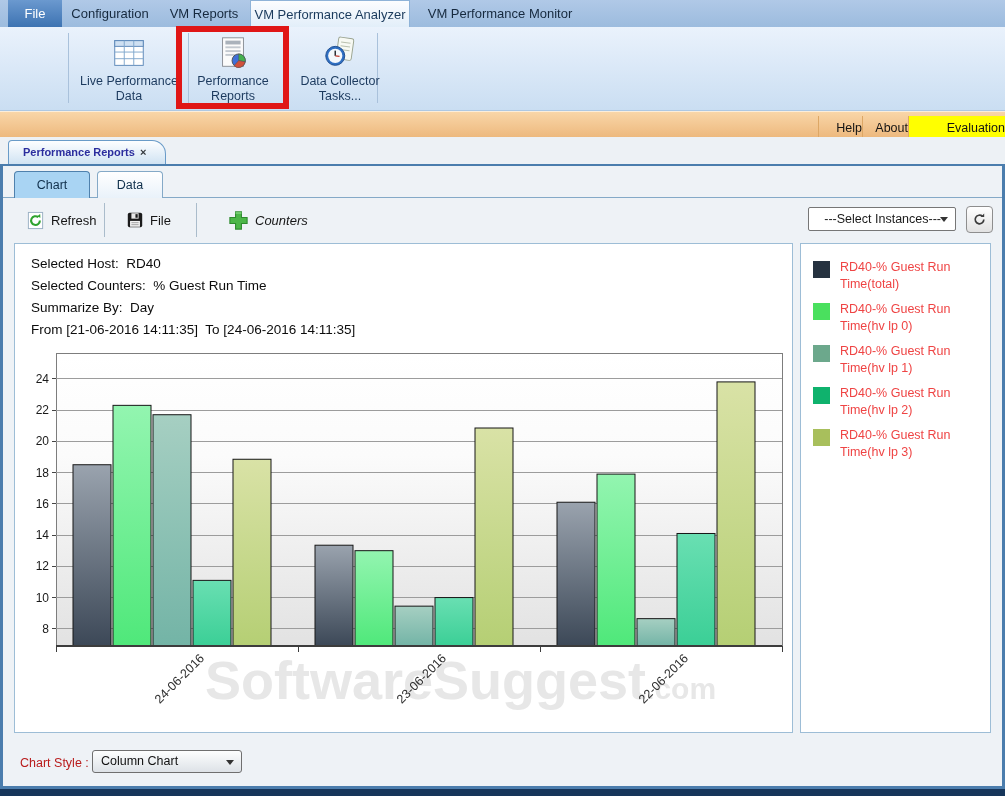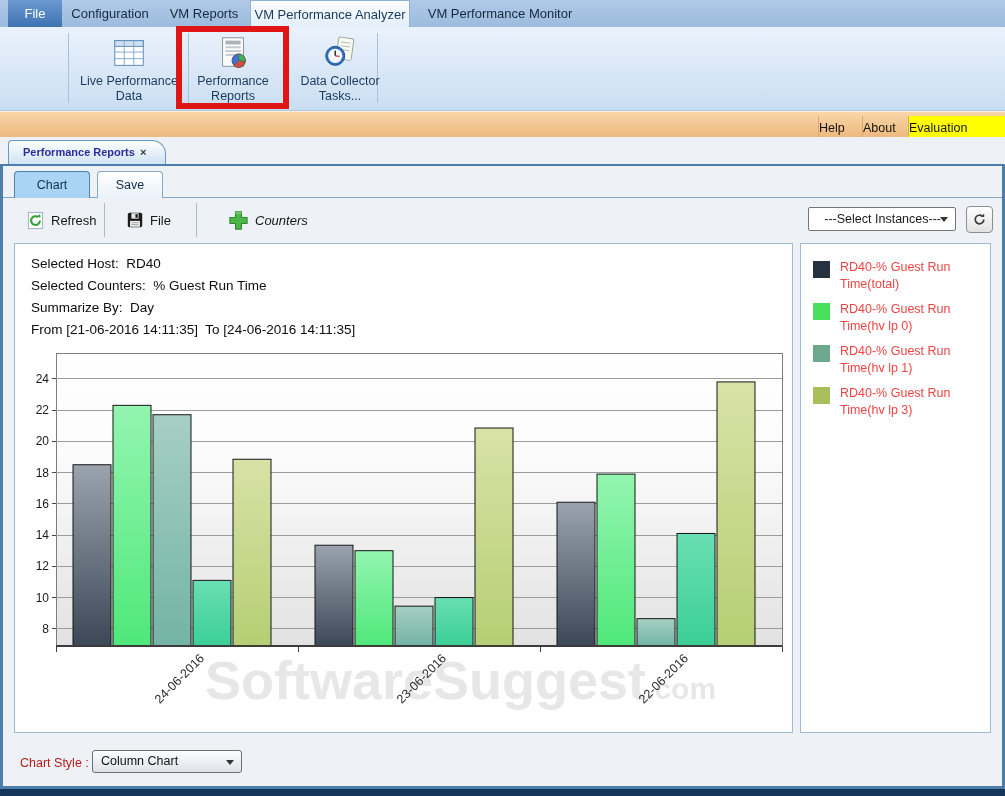--- a/index.html
+++ b/index.html
@@ -24,21 +24,21 @@
   .rib-sep { position:absolute; top:6px; height:70px; width:1px; background:#a9c1db; }
   .rib-btn { position:absolute; top:3px; height:78px; text-align:center; cursor:pointer; }
   .rib-icon { display:block; margin:3px auto 1px auto; }
   .rib-label { font-size:12.5px; line-height:15px; color:#1c3a5e; }
   #red-box { position:absolute; left:176px; top:26px; width:113px; height:83px;
     border:6px solid #e01616; z-index:6; pointer-events:none; }
 
   
   #infobar { position:absolute; left:0; top:111px; width:1005px; height:26px;
     background:linear-gradient(#f9d6a8,#edb97e); border-top:1px solid #fbeedb; }
-  .info-item { position:absolute; top:4px; height:26px; line-height:25px; text-align:left;
+  .info-item { position:absolute; top:4px; height:26px; line-height:25px; text-align:right;
     font-size:12.5px; color:#141414; cursor:pointer; }
   #help-item  { left:818px; width:44px; border-left:1px solid #dda765; }
   #about-item { left:862px; width:46px; border-left:1px solid #dda765; }
   #eval-item  { left:908px; width:97px; border-left:1px solid #dda765; background:#ffff00; }
 
   
   #doc-row { position:absolute; left:0; top:137px; width:1005px; height:27px; background:#edf1f5; }
   #doc-tab { position:absolute; left:8px; top:3px; width:158px; height:24px; line-height:23px;
     background:linear-gradient(#fdfeff,#d0e3f3); border:1px solid #699bc8; border-bottom:none;
     border-radius:4px 14px 0 0; font-size:11px; font-weight:bold; color:#2b2d9e;
@@ -175,21 +175,21 @@
   <div id="doc-row">
     <div id="doc-tab">
       <span>Performance Reports</span><span class="close">×</span>
     </div>
   </div>
   <div id="blue-line"></div>
 
   <div id="content"></div>
 
   <div class="subtab" id="tab-chart">Chart</div>
-  <div class="subtab" id="tab-data">Save</div>
+  <div class="subtab" id="tab-data">Data</div>
   <div id="subtab-line"></div>
 
   <div class="tool-btn" id="btn-refresh">
     <svg width="19" height="19" viewBox="0 0 20 20">
       <rect x="2.5" y="1.5" width="15" height="17" fill="#ffffff" stroke="#9ab0c4"></rect>
       <path d="M14.6 10a4.6 4.6 0 1 1-1.7-3.5" stroke="#2fa32f" stroke-width="2.2" fill="none"></path>
       <path d="M14.9 3.2 l0.3 4 -3.7-1.4 z" fill="#2fa32f"></path>
     </svg>
     <span>Refresh</span>
   </div>
@@ -323,20 +323,24 @@
         </div>
         <div class="legend-item">
           <span class="swatch" style="background: rgb(74, 224, 94);"></span>
           <span class="legend-label">RD40-% Guest Run Time(hv lp 0)</span>
         </div>
         <div class="legend-item">
           <span class="swatch" style="background: rgb(108, 168, 140);"></span>
           <span class="legend-label">RD40-% Guest Run Time(hv lp 1)</span>
         </div>
         <div class="legend-item">
+          <span class="swatch" style="background: rgb(15, 178, 109);"></span>
+          <span class="legend-label">RD40-% Guest Run Time(hv lp 2)</span>
+        </div>
+        <div class="legend-item">
           <span class="swatch" style="background: rgb(168, 191, 92);"></span>
           <span class="legend-label">RD40-% Guest Run Time(hv lp 3)</span>
         </div>
       </div>
   </div>
 
   <div id="chart-style-label">Chart Style :</div>
   <div id="chart-style-dd">
     <span>Column Chart</span>
     <span class="dd-arrow"></span>

